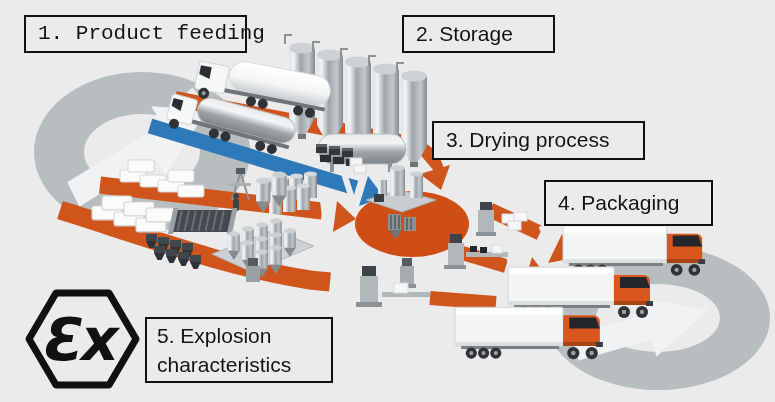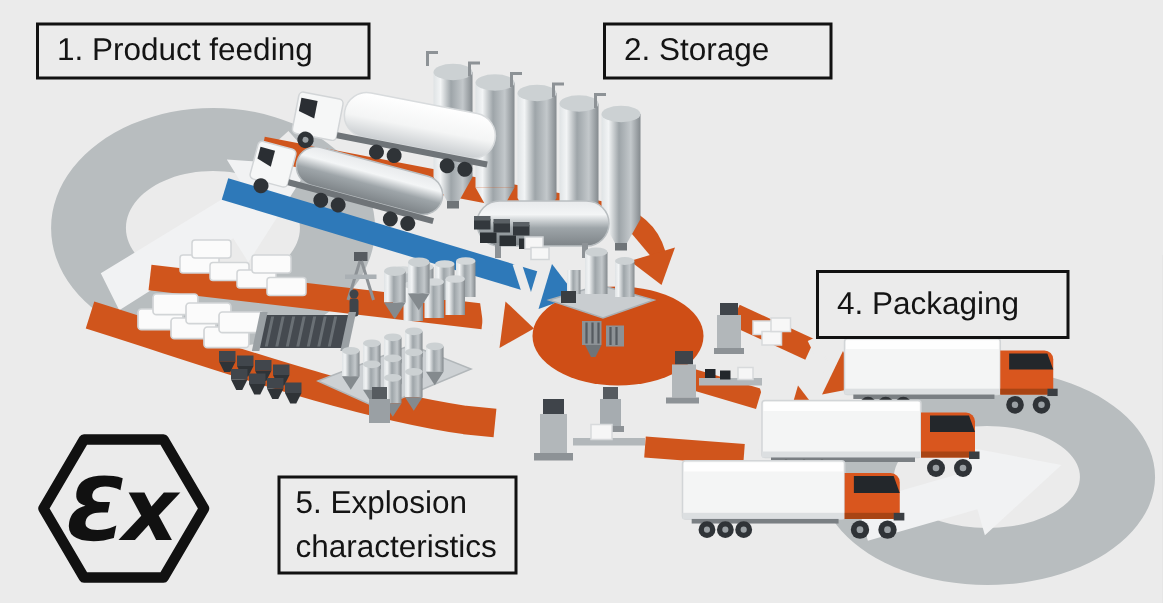--- a/index.html
+++ b/index.html
@@ -24,25 +24,25 @@
     background:var(--background);
     color:var(--label-text);
     font-size:21px;
     display:flex;align-items:center;
     padding:0 12px;
     box-sizing:border-box;
     line-height:1.25;
     white-space:nowrap;
   }
   .lbl.wrap{white-space:normal;line-height:1.4;padding:2px 10px;}
-  #lbl1{left:24px;top:15px;width:223px;height:38px;}
+  #lbl1{left:24px;top:15px;width:223px;height:38px;font-family:Liberation Mono, monospace;}
   #lbl2{left:402px;top:15px;width:153px;height:38px;}
   #lbl3{left:432px;top:121px;width:213px;height:39px;}
   #lbl4{left:544px;top:180px;width:169px;height:46px;}
-  #lbl5{left:145px;top:317px;width:160px;height:66px;margin-left:40px;}
+  #lbl5{left:145px;top:317px;width:188px;height:66px;}
   .oband{stroke:var(--orange);fill:none;}
   .bband{stroke:var(--blue);fill:none;}
   .ohead{fill:var(--orange);}
   .bhead{fill:var(--blue);}
   .slash{fill:var(--background);}
   .swoosh{fill:var(--gray);}
   .swoosh-arrow{fill:#f1f2f3;}
   .exmark{
     font-family:"DejaVu Sans",sans-serif;
     font-style:italic;font-weight:bold;
@@ -351,16 +351,17 @@
   <use href="#truckR" transform="translate(455,297) scale(1.02)"></use>
 
   <g>
     <polygon points="29,339 56,293 109,293 136,339 109,385 56,385" fill="none" stroke="#111" stroke-width="7" stroke-linejoin="round"></polygon>
     <text class="exmark" x="44" y="360">Ɛx</text>
   </g>
 </svg>
 
 <div class="lbl" id="lbl1">1. Product feeding</div>
 <div class="lbl" id="lbl2">2. Storage</div>
+<div class="lbl" id="lbl3">3. Drying process</div>
 <div class="lbl" id="lbl4">4. Packaging</div>
 <div class="lbl wrap" id="lbl5">5. Explosion characteristics</div>
 
 </div>
 
 </body></html>

